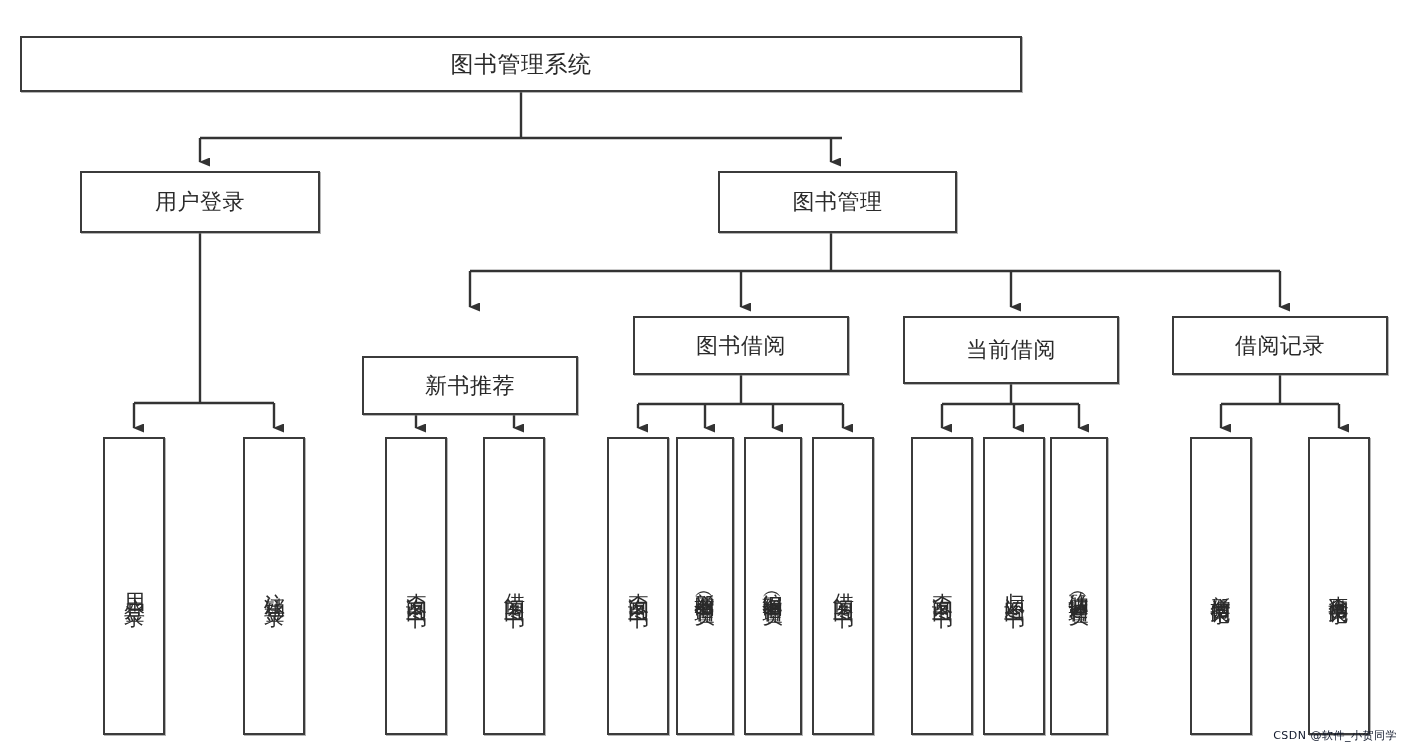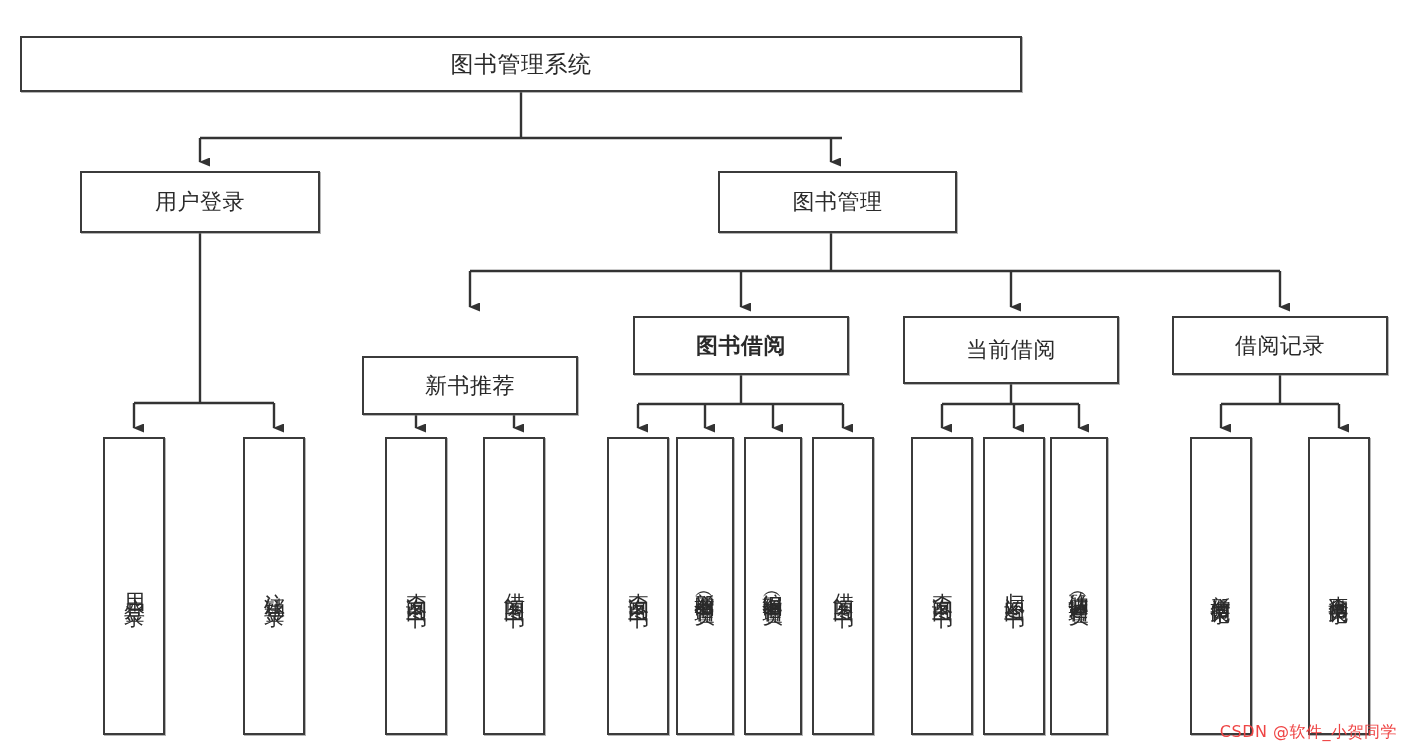--- a/index.html
+++ b/index.html
@@ -63,22 +63,22 @@
     letter-spacing: 2px;
     font-size: 20px;
   }
   .node.root .node-label {
     font-size: 23px;
   }
   #watermark {
     position: absolute;
     right: 8px;
     bottom: 4px;
-    font-size: 16px;
-    color: #ef4444;
+    font-size: 11px;
+    color: #0f172a;
     letter-spacing: 0.5px;
     white-space: nowrap;
     z-index: 5;
     font-family: "DejaVu Sans", "Liberation Sans", sans-serif;
   }
 </style>
 </head>
 <body>
 
 <div id="diagram-root">
@@ -144,21 +144,21 @@
       </div>
       <div class="node" style="left: 711px; top: 171px; width: 239px; height: 62px; margin-left: 7px;">
         <span class="node-label">图书管理</span>
       </div>
     </div>
 
   <div id="level3-container">
       <div class="node" style="left: 362px; top: 316px; width: 216px; height: 59px; margin-top: 40px;">
         <span class="node-label">新书推荐</span>
       </div>
-      <div class="node" style="left: 633px; top: 316px; width: 216px; height: 59px; font-weight: bold;">
+      <div class="node" style="left: 633px; top: 316px; width: 216px; height: 59px;">
         <span class="node-label">图书借阅</span>
       </div>
       <div class="node" style="left: 903px; top: 316px; width: 216px; height: 68px;">
         <span class="node-label">当前借阅</span>
       </div>
       <div class="node" style="left: 1172px; top: 316px; width: 216px; height: 59px;">
         <span class="node-label">借阅记录</span>
       </div>
     </div>
 

